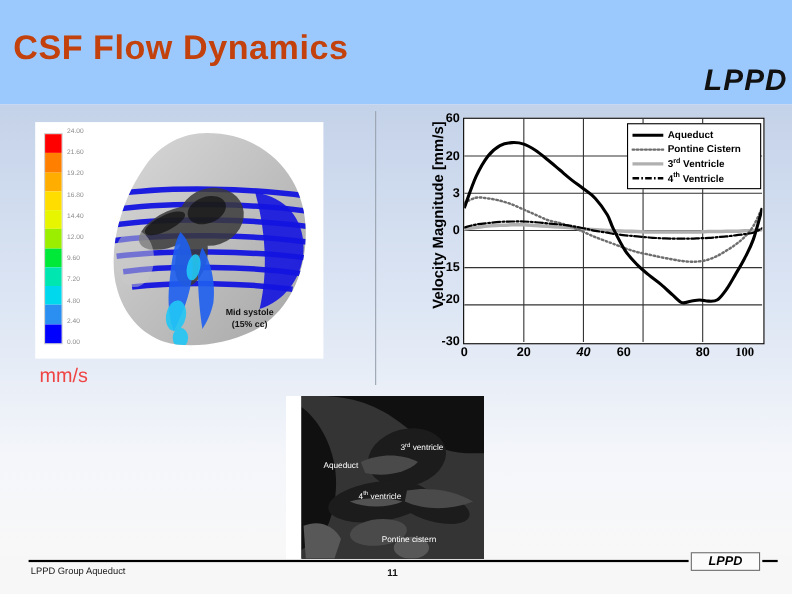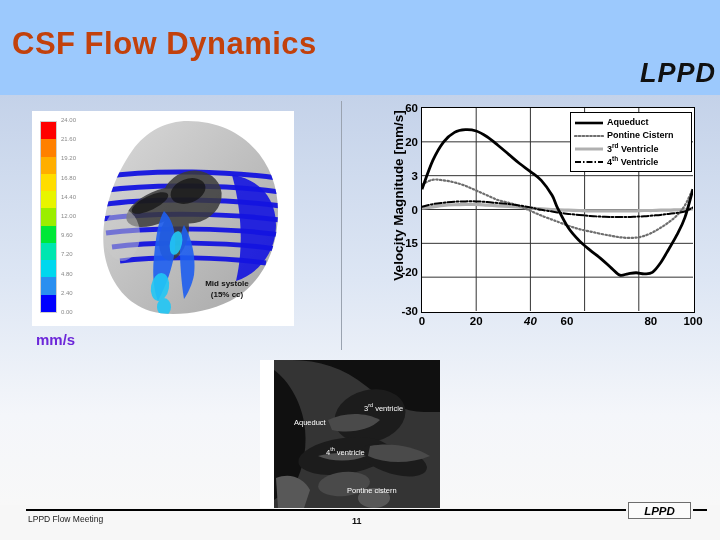--- a/index.html
+++ b/index.html
@@ -49,21 +49,21 @@
   .colorbar .band { flex: 1 1 0; }
   .cb-ticks {
     position: absolute; left: 21px; top: 0; width: 48px; height: 196px;
   }
   .cb-tick {
     position: absolute; left: 0; font-size: 6px; color: #8a8a8a;
     font-family: "Liberation Sans", sans-serif; white-space: nowrap;
   }
   .mms-label {
     position: absolute; left: 36px; top: 331px;
-    font-size: 15px; font-weight: bold; color: #6d28d9;
+    font-size: 18px; font-weight: normal; color: #ef4444;
   }
   .brain-holder {
     position: absolute; left: 60px; top: 4px; width: 198px; height: 207px;
     overflow: hidden;
   }
   .caption-mid {
     position: absolute; left: 140px; top: 168px; width: 110px;
     text-align: center; font-size: 8px; font-weight: bold; color: #111;
     line-height: 1.35;
   }
@@ -293,22 +293,22 @@
           <div class="ytick" style="top: 101.5px;">0</div>
           <div class="ytick" style="top: 135.333px;">-15</div>
           <div class="ytick" style="top: 164px;">-20</div>
           <div class="ytick" style="top: 203px;">-30</div>
         </div>
       <div id="xtick-holder">
           <div class="xtick" style="left: 0px;">0</div>
           <div class="xtick" style="left: 54.2px;">20</div>
           <div class="xtick" style="left: 108.4px; font-style: italic;">40</div>
           <div class="xtick" style="left: 145px;">60</div>
-          <div class="xtick" style="left: 216.8px; margin-left: 12px;">80</div>
-          <div class="xtick" style="left: 271px;">100</div>
+          <div class="xtick" style="left: 216.8px;">80</div>
+          <div class="xtick" style="left: 255px; font-family: Liberation Serif, serif;">100</div>
         </div>
 
       <div class="legend-box">
         <div class="legend-row">
           <span class="legend-key">
             <svg width="30" height="11">
                 <line x1="1" y1="6" x2="29" y2="6" stroke="#000" stroke-width="2.6"></line>
               </svg>
           </span>
           <span class="legend-text">Aqueduct</span>
@@ -370,17 +370,17 @@
       </svg>
       <div class="mri-label" style="left:20px; top:58px;">Aqueduct</div>
       <div class="mri-label" style="left:90px; top:42px;"><span>3</span><sup style="font-size:5.5px">rd</sup><span> ventricle</span></div>
       <div class="mri-label" style="left:52px; top:86px;"><span>4</span><sup style="font-size:5.5px">th</sup><span> ventricle</span></div>
       <div class="mri-label" style="left:73px; top:126px;">Pontine cistern</div>
     </div>
   </div>
 
   <div class="footer-rule-left"></div>
   <div class="footer-rule-right"></div>
-  <div class="footer-text">LPPD Flow Meeting</div>
+  <div class="footer-text">LPPD Group Aqueduct</div>
   <div class="footer-page">11</div>
   <div class="footer-badge">LPPD</div>
 
 </div>
 
 </body></html>

